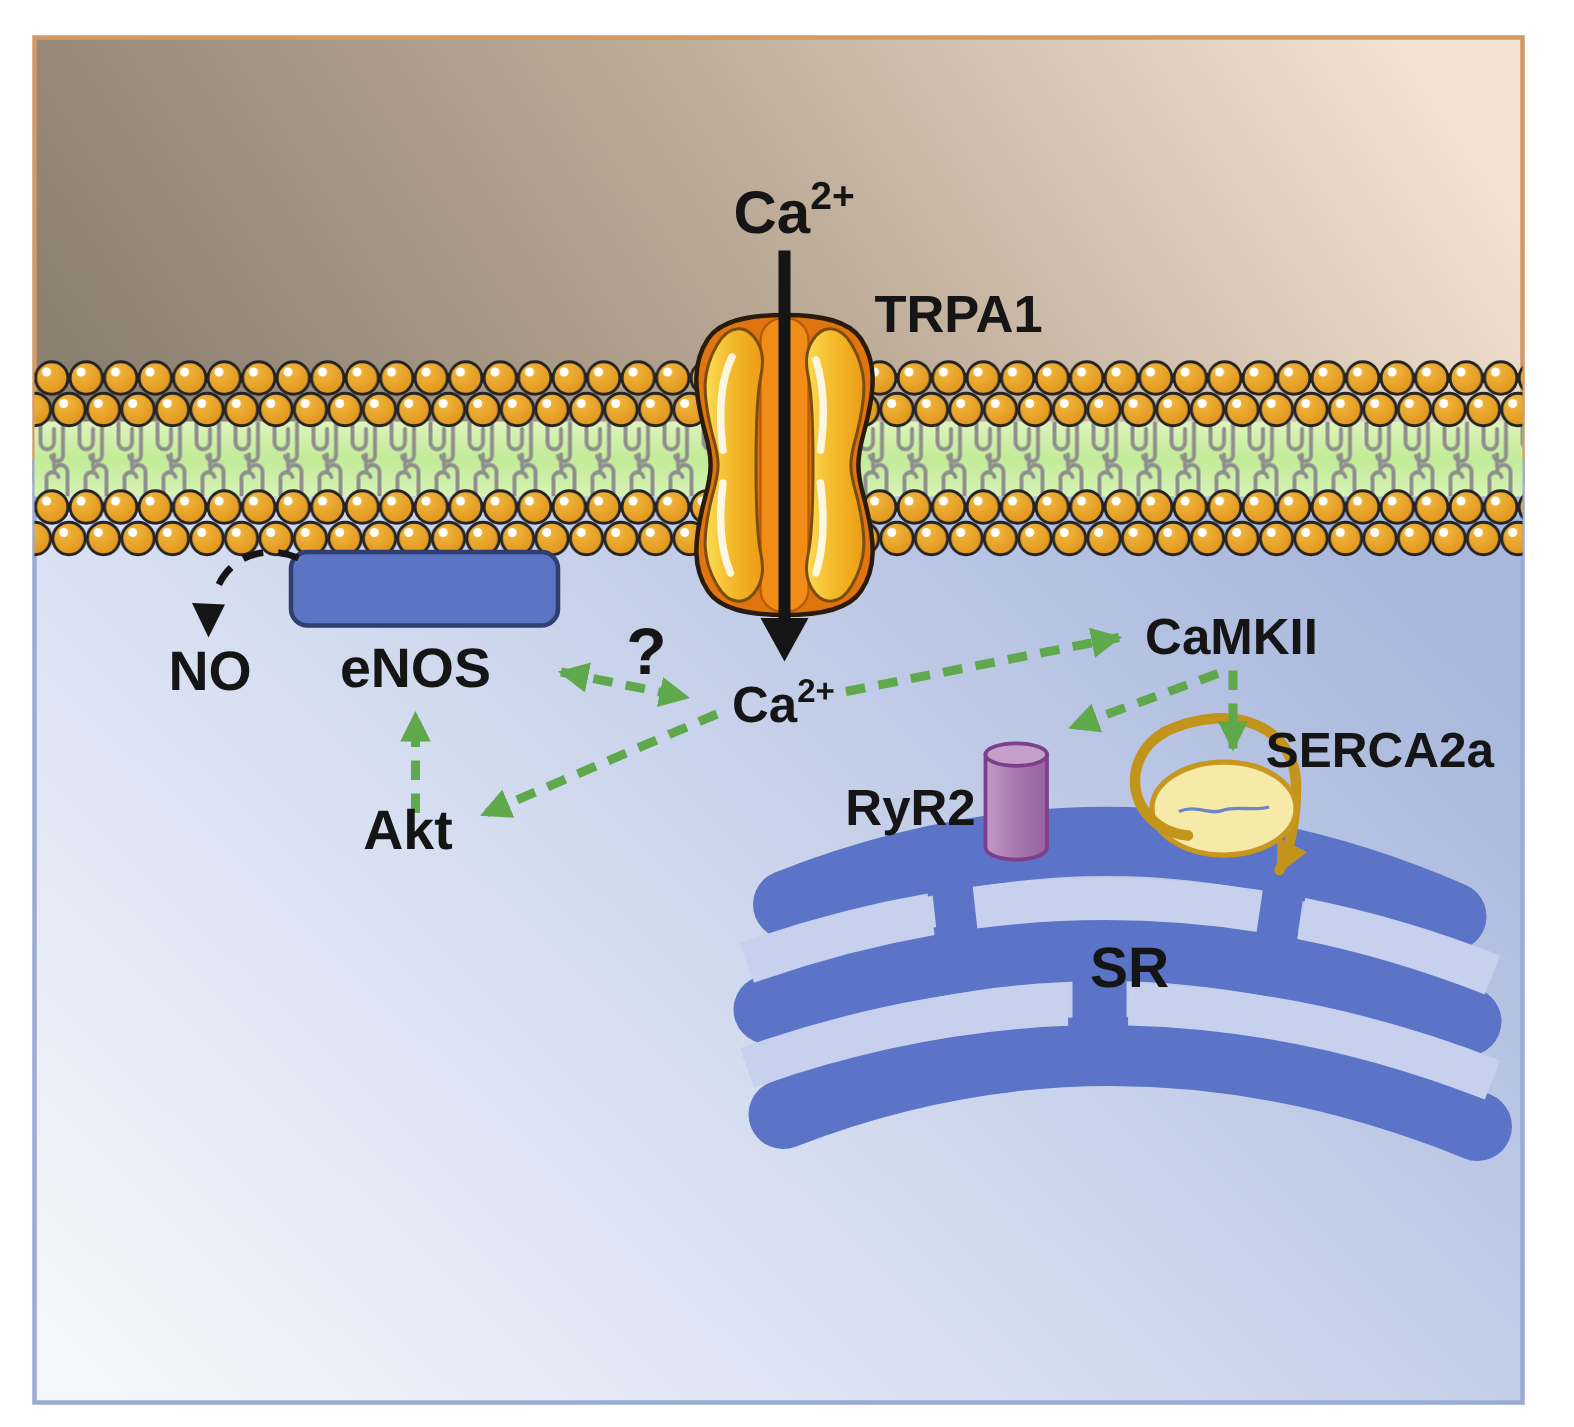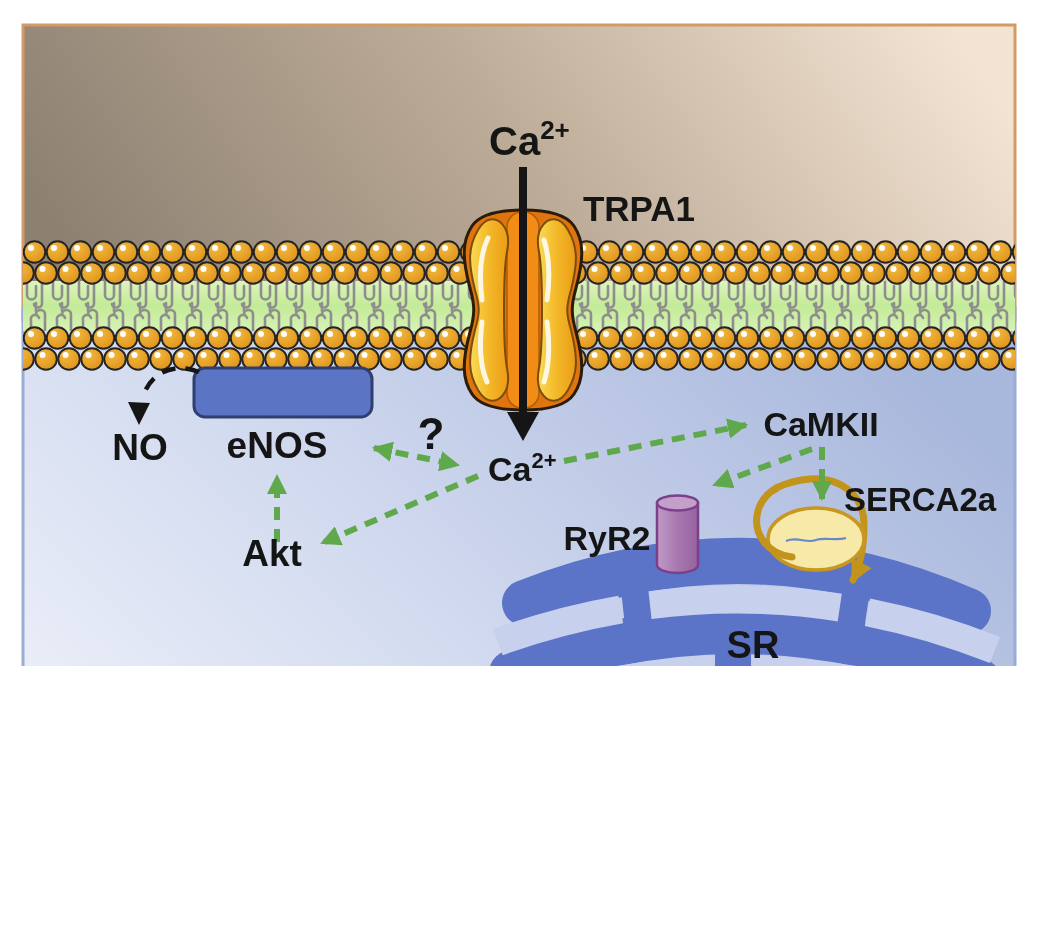--- a/index.html
+++ b/index.html
@@ -1,16 +1,16 @@
 <!DOCTYPE html>
 <html><head>
 <meta charset="utf-8">
 <style>
   html,body{margin:0;padding:0;background:#ffffff;}
-  .stage{position:relative;width:1049px;height:666px;background:#ffffff;overflow:hidden;}
+  .stage{position:relative;width:1049px;height:951px;background:#ffffff;overflow:hidden;}
   .lbl{font-family:"Liberation Sans","DejaVu Sans",sans-serif;font-weight:bold;fill:#151515;}
 </style>
 </head>
 <body>
 
 <div class="stage">
 <svg width="1049" height="951" viewBox="0 0 1049 951" xmlns="http://www.w3.org/2000/svg">
   <defs>
     <linearGradient id="extraG" x1="0" y1="0.55" x2="1" y2="0.35">
       <stop offset="0" stop-color="#8c8071"></stop>

